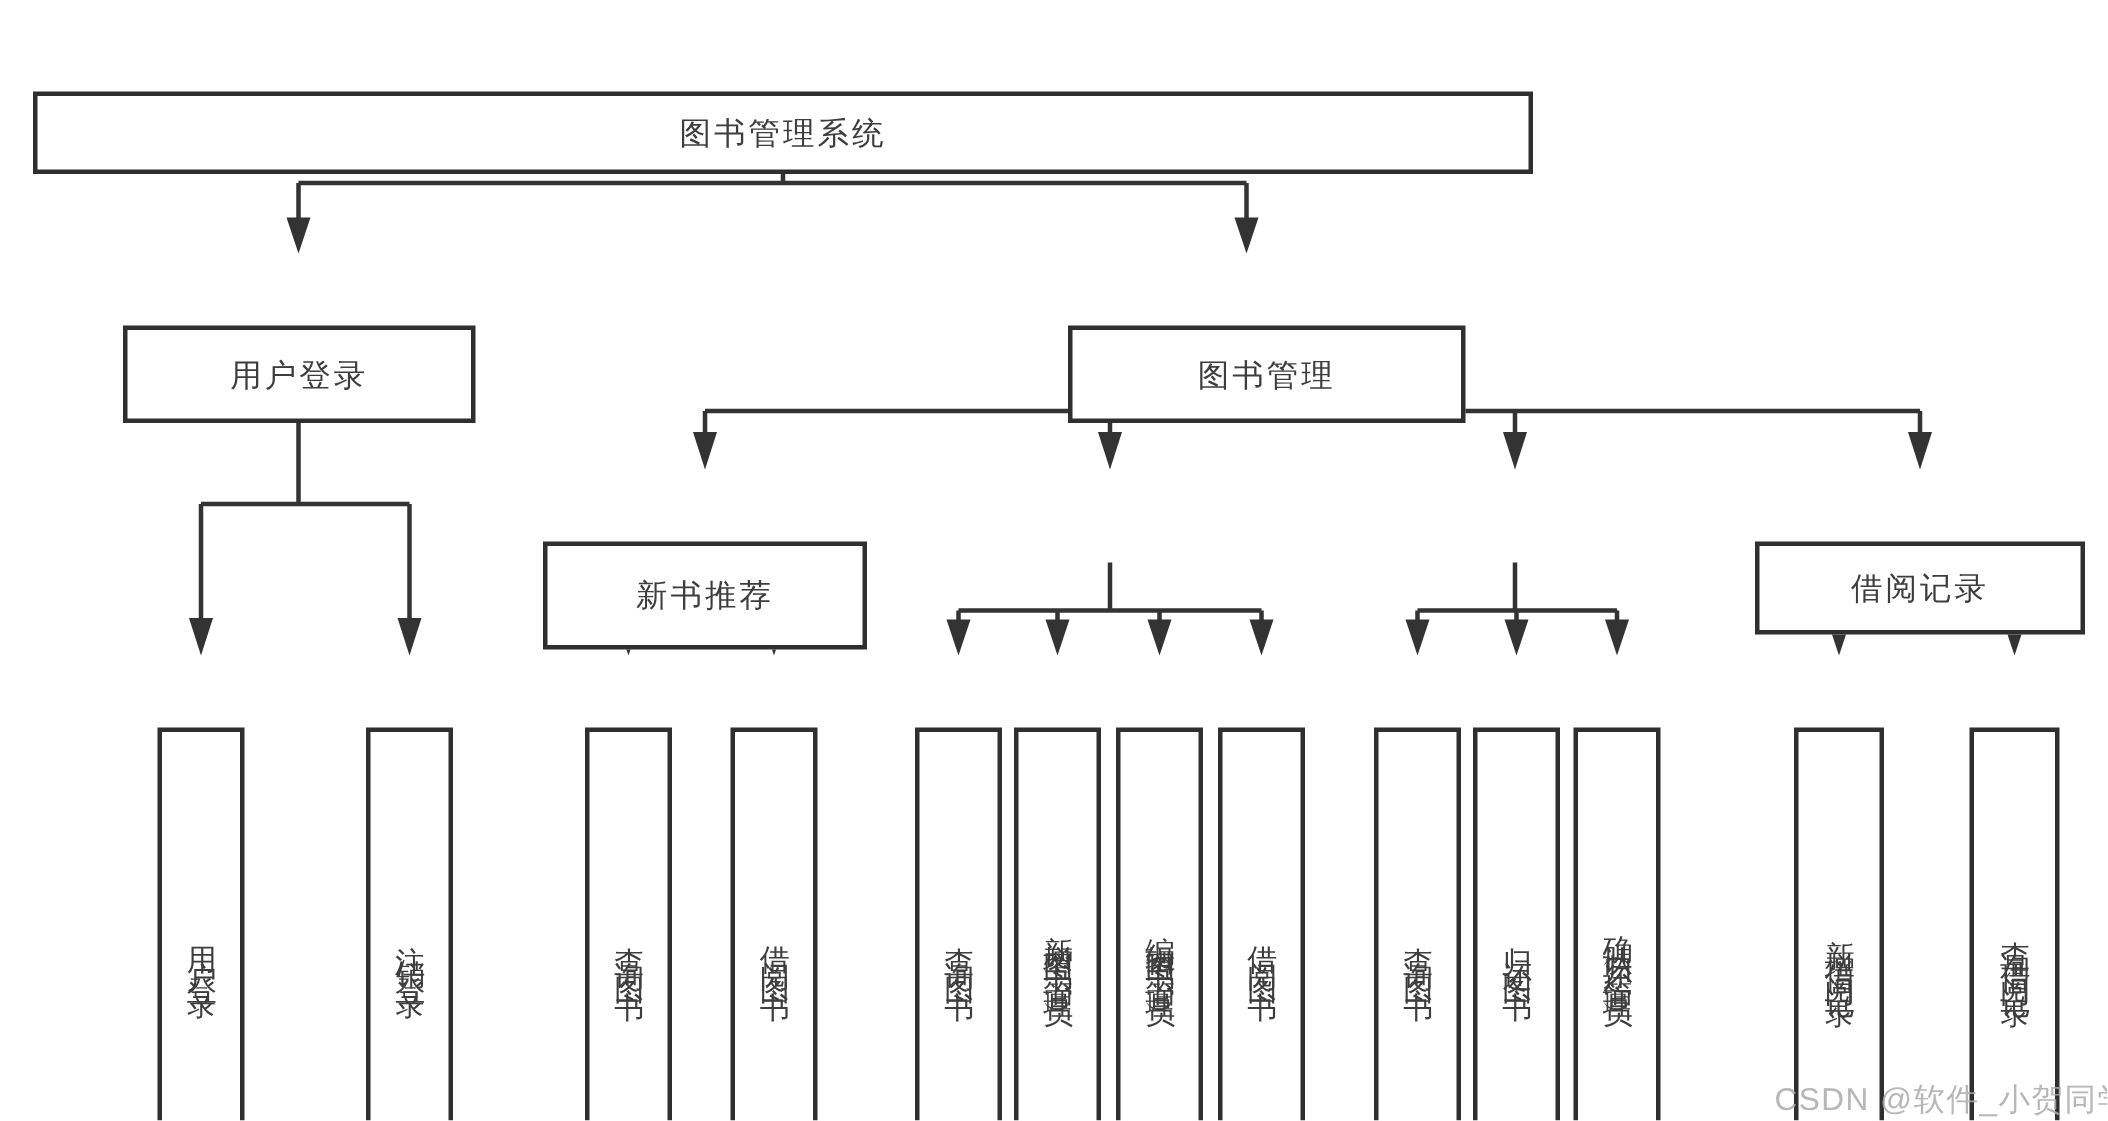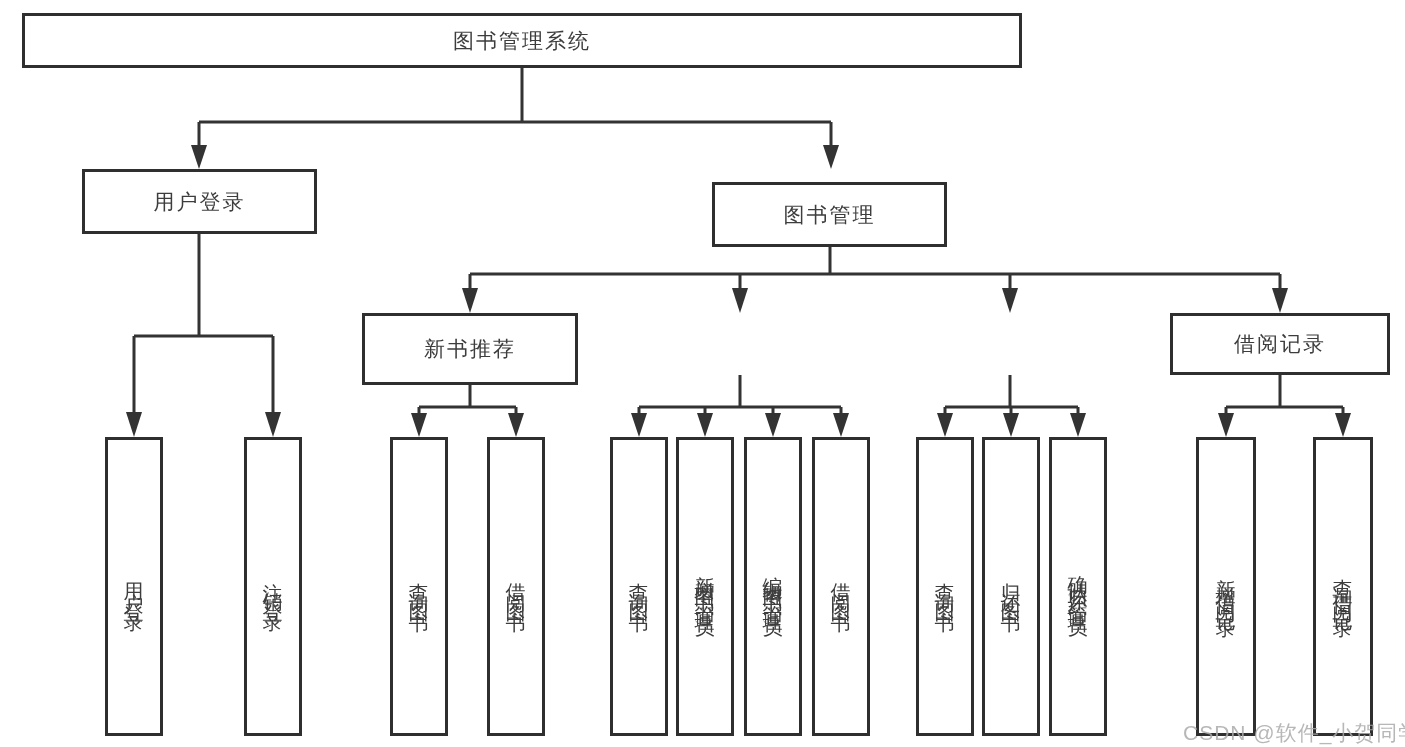--- a/index.html
+++ b/index.html
@@ -5,20 +5,21 @@
   html,body{margin:0;padding:0;background:#ffffff;}
   .canvas{
     position:relative;width:1405px;height:747px;background:#ffffff;overflow:hidden;
     font-family:"Liberation Sans", sans-serif;color:#3d3d3d;
   }
   .wires{position:absolute;left:0;top:0;width:1405px;height:747px;}
   .node{
     position:absolute;box-sizing:border-box;background:#ffffff;
     border:3px solid #2f2f2f;display:flex;align-items:center;justify-content:center;
     text-align:center;
+    margin-top:48px;
   }
   .node.h span{font-size:21px;letter-spacing:2px;color:#3d3d3d;white-space:nowrap;}
   .node.v span{
     writing-mode:vertical-rl;text-orientation:mixed;
     font-size:20px;letter-spacing:10px;color:#3d3d3d;line-height:1;
   }
   .watermark{
     position:absolute;left:1183px;top:719px;font-size:21px;letter-spacing:1px;
     color:rgba(170,170,170,0.85);white-space:nowrap;pointer-events:none;
   }
@@ -64,21 +65,21 @@
     <polygon points="1335,413 1351,413 1343,437" fill="#333333" stroke="none"></polygon>
   </svg>
 
   <div class="node h" style="left:22px;top:13px;width:1000px;height:55px">
     <span>图书管理系统</span>
   </div>
 
   <div class="node h" style="left:82px;top:169px;width:235px;height:65px">
     <span>用户登录</span>
   </div>
-  <div class="node h" style="left:712px;top:182px;width:235px;height:65px">
+  <div class="node h" style="left:712px;top:169px;width:265px;height:65px">
     <span>图书管理</span>
   </div>
 
   <div class="node h" style="left:362px;top:313px;width:216px;height:72px">
     <span>新书推荐</span>
   </div>
   <div class="node h" style="left:1170px;top:313px;width:220px;height:62px">
     <span>借阅记录</span>
   </div>
 

